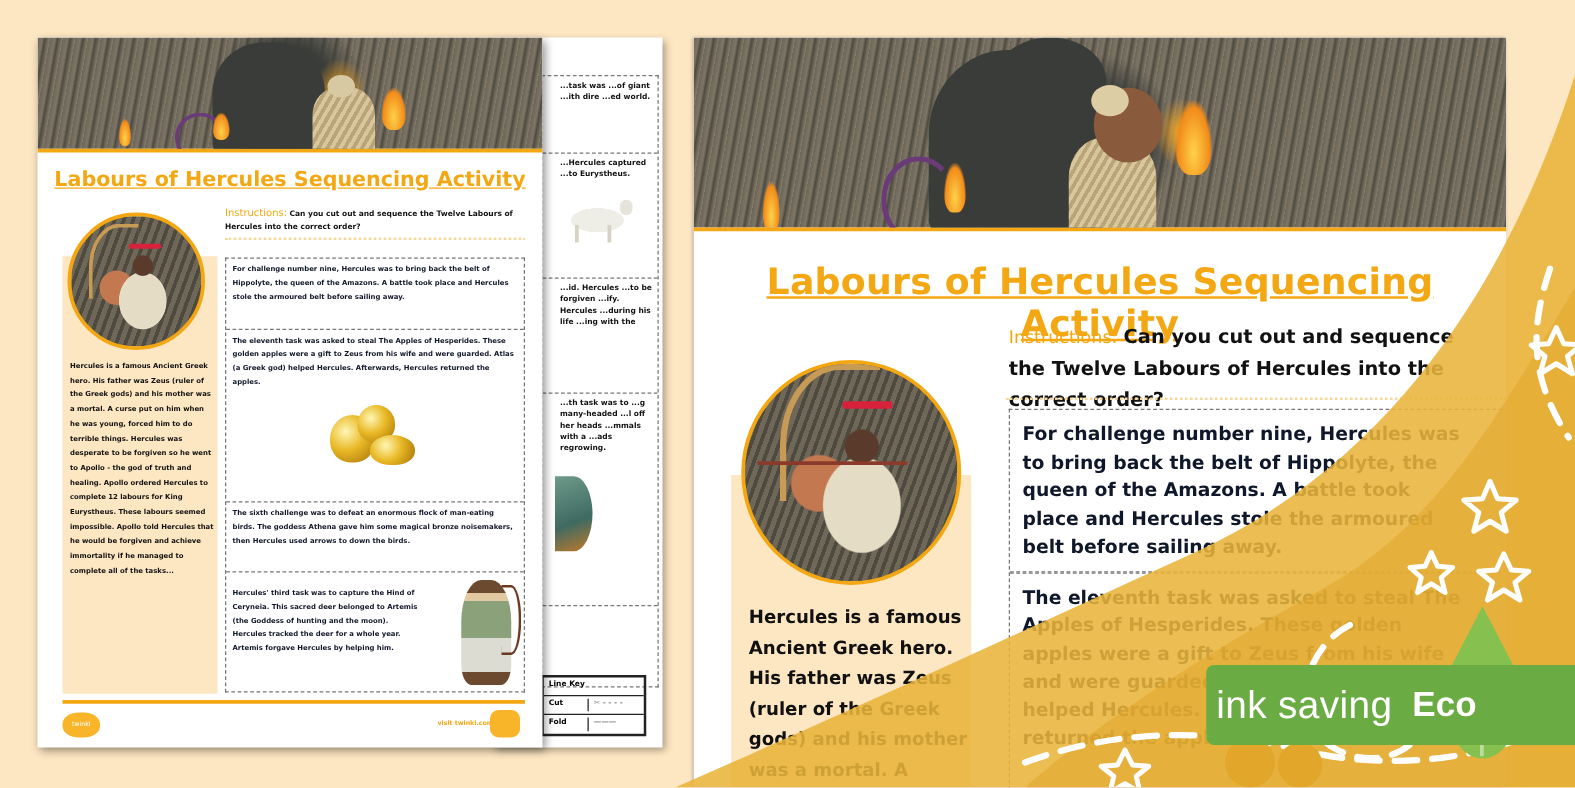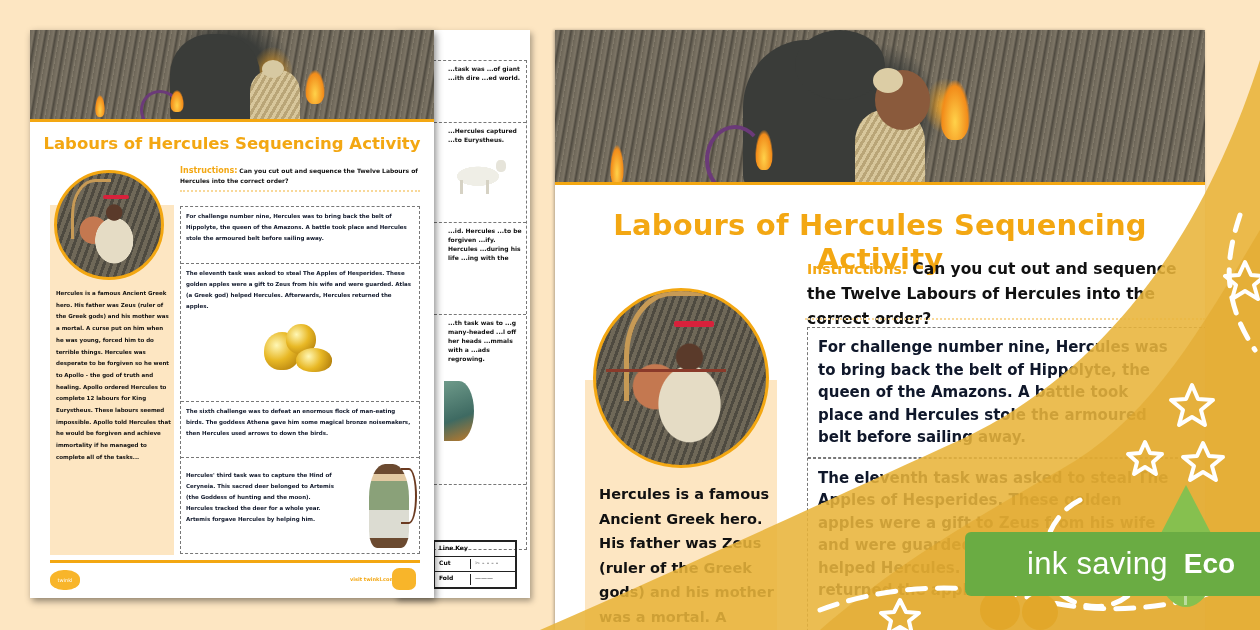--- a/index.html
+++ b/index.html
@@ -32,22 +32,22 @@
       radial-gradient(ellipse 30px 40px at 60% 50%, #f5a623 0%, rgba(245,166,35,0) 70%),
       radial-gradient(ellipse 60px 70px at 50% 55%, #3b3d3a 0%, #3b3d3a 60%, rgba(59,61,58,0) 100%),
       repeating-linear-gradient(100deg, #6d6658 0px, #7d7566 4px, #4f4a40 6px, #857d6d 10px);
     border-bottom: 3px solid #f3a712;
   }
   .banner .flame { position:absolute; width: 14px; height: 22px; background: radial-gradient(ellipse at 50% 70%, #ffd24a, #f28c1a 60%, rgba(242,140,26,0) 72%); border-radius: 50% 50% 40% 40%; }
   .banner .hero { position:absolute; border-radius: 40% 40% 0 0; background: repeating-linear-gradient(120deg, #d8c79c 0 3px, #b9a577 3px 6px); }
   .banner .beast { position:absolute; background: #3a3c39; border-radius: 45% 45% 10% 10%; }
   .banner .tail { position:absolute; border: 3px solid #6b3a79; border-right-color: transparent; border-bottom-color: transparent; border-radius: 50%; }
 
-  .title { color: #f3a712; font-weight: bold; text-align: center; font-family: "DejaVu Sans", sans-serif; }
-  .instr-label { color: #f3a712; font-weight: bold; }
+  .title { color: #f3a712; font-weight: bold; text-align: center; font-family: "DejaVu Sans", sans-serif; text-decoration: underline; }
+  .instr-label { color: #f3a712; font-weight: normal; }
   .instr-text { color: #111; font-weight: bold; }
   .orange-rule { border-bottom: 2px dotted #f8d899; }
 
   .medallion {
     border-radius: 50%; border: 3px solid #f3a712; overflow: hidden; position: relative;
     background:
       radial-gradient(circle at 55% 38%, #5a3a2a 0 9%, rgba(0,0,0,0) 10%),
       radial-gradient(ellipse 30% 36% at 55% 65%, #e5dcc5 0 60%, rgba(0,0,0,0) 62%),
       radial-gradient(circle at 35% 55%, #c47850 0 15%, rgba(0,0,0,0) 16%),
       repeating-linear-gradient(110deg, #6f6858 0 4px, #4e4a40 4px 7px);
@@ -81,21 +81,21 @@
   .big-page .task-col { position:absolute; left: 252px; top: 297px; width: 420px; height: 340px; }
   .big-page .task-cell { padding: 8px 10px 8px 10px; font-size: 15px; line-height: 22.5px; width: 380px; }
   .big-page .task-cell b { font-weight: 900; }
 
   
   .eco-overlay { position: absolute; left: 0; top: 0; width: 1260px; height: 630px; pointer-events: none; }
   .eco-badge {
     position: absolute; left: 965px; top: 532px; width: 295px; height: 64px;
     background: #6aac43; border-radius: 6px 0 0 6px; display: flex; align-items: center;
   }
-  .eco-badge .ink { color: #fff; font-family: "Liberation Sans", sans-serif; font-size: 31px; padding-left: 29px; letter-spacing: 0.3px; margin-left: 33px; }
+  .eco-badge .ink { color: #fff; font-family: "Liberation Sans", sans-serif; font-size: 31px; padding-left: 8px; letter-spacing: 0.3px; }
   .eco-badge .eco { color: #fff; font-family: "Liberation Sans", sans-serif; font-size: 28px; font-weight: bold; margin-left: 16px; position: relative; z-index: 2; }
   .leaf {
     position: absolute; left: 1148px; top: 485px; width: 76px; height: 122px;
     background: #86c04f; border-radius: 50% 50% 50% 50% / 35% 35% 65% 65%;
     clip-path: polygon(50% 0, 100% 60%, 95% 85%, 75% 100%, 25% 100%, 5% 85%, 0 60%);
   }
   .leaf-vein { position:absolute; left: 1184px; top: 535px; width: 3px; height: 70px; background: rgba(255,255,255,0.45); }
 </style>
 </head>
 <body>

